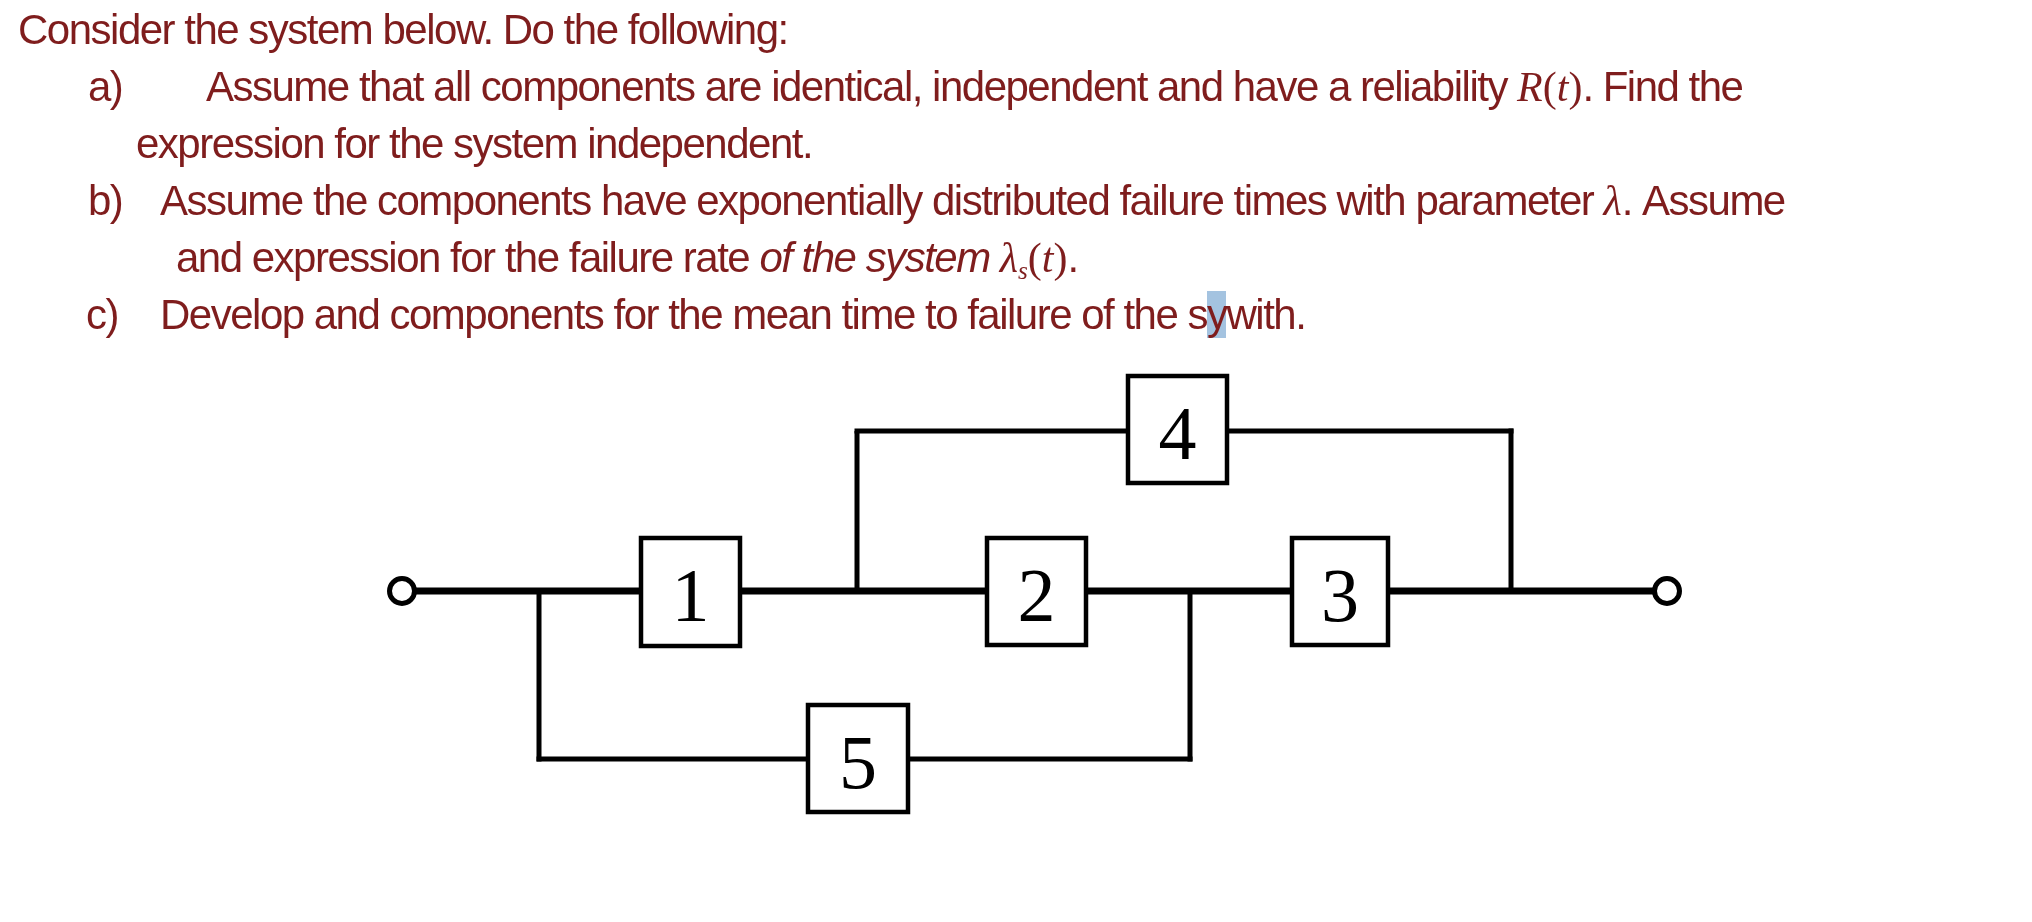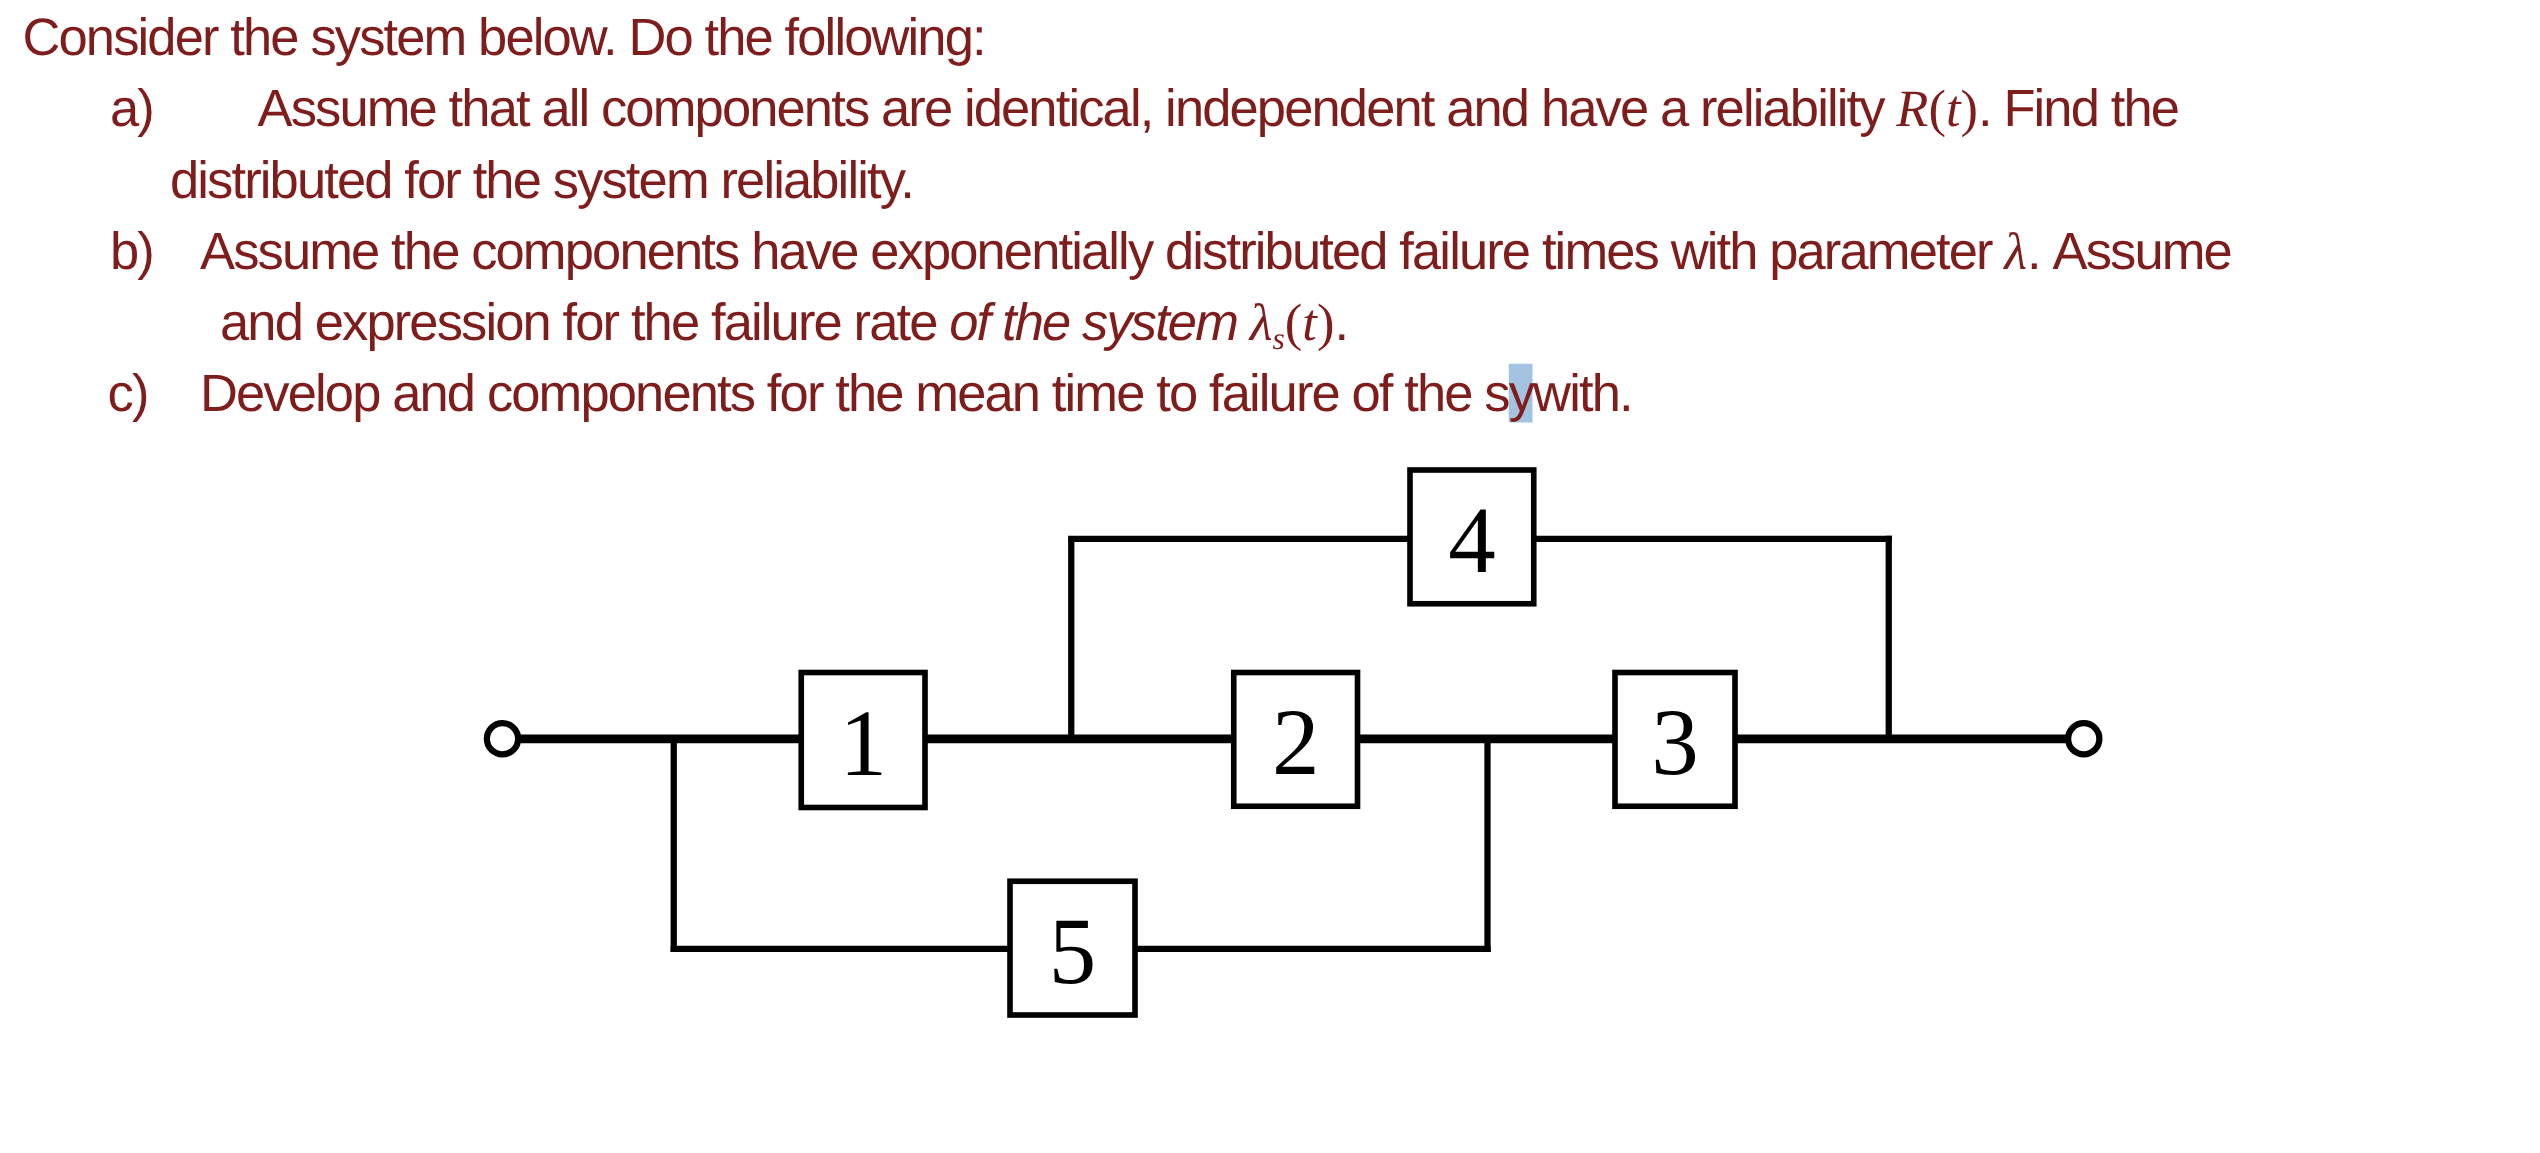--- a/index.html
+++ b/index.html
@@ -57,21 +57,21 @@
     text-anchor: middle;
   }
 </style>
 </head>
 <body>
 
 <div class="tline" style="left:18px; top:9px;">Consider the system below. Do the following:</div>
 
 <div class="tline marker" style="left:88px; top:66px;">a)</div>
 <div class="tline" style="left:160px; top:66px;margin-left:46px;"><span class="seg-plain">Assume that all components are identical, independent and have a reliability </span><span class="seg-serif-italic">R</span><span class="seg-serif">(</span><span class="seg-serif-italic">t</span><span class="seg-serif">)</span><span class="seg-plain">. Find the</span></div>
-<div class="tline" style="left:136px; top:123px;"><span class="seg-plain">distributed for the system reliability.</span></div>
+<div class="tline" style="left:136px; top:123px;"><span class="seg-plain">expression for the system independent.</span></div>
 
 <div class="tline marker" style="left:88px; top:180px;">b)</div>
 <div class="tline" style="left:160px; top:180px;"><span class="seg-plain">Assume the components have exponentially distributed failure times with parameter </span><span class="seg-serif-italic">λ</span><span class="seg-plain">. Assume</span></div>
 <div class="tline" style="left:140px; top:237px;margin-left:36px;"><span class="seg-plain">and expression for the failure rate </span><span class="seg-sans-italic">of the system </span><span class="seg-serif-italic">λ</span><span class="seg-serif-italic-sub">s</span><span class="seg-serif">(</span><span class="seg-serif-italic">t</span><span class="seg-serif">)</span><span class="seg-plain">.</span></div>
 
 <div class="tline marker" style="left:86px; top:294px;">c)</div>
 <div class="tline" style="left:160px; top:294px;"><span class="seg-plain">Develop and components for the mean time to failure of the s</span><span class="seg-plain-highlight">y</span><span class="seg-plain">with.</span></div>
 
 <svg id="diagram-svg" viewBox="0 0 2032 922">
 

